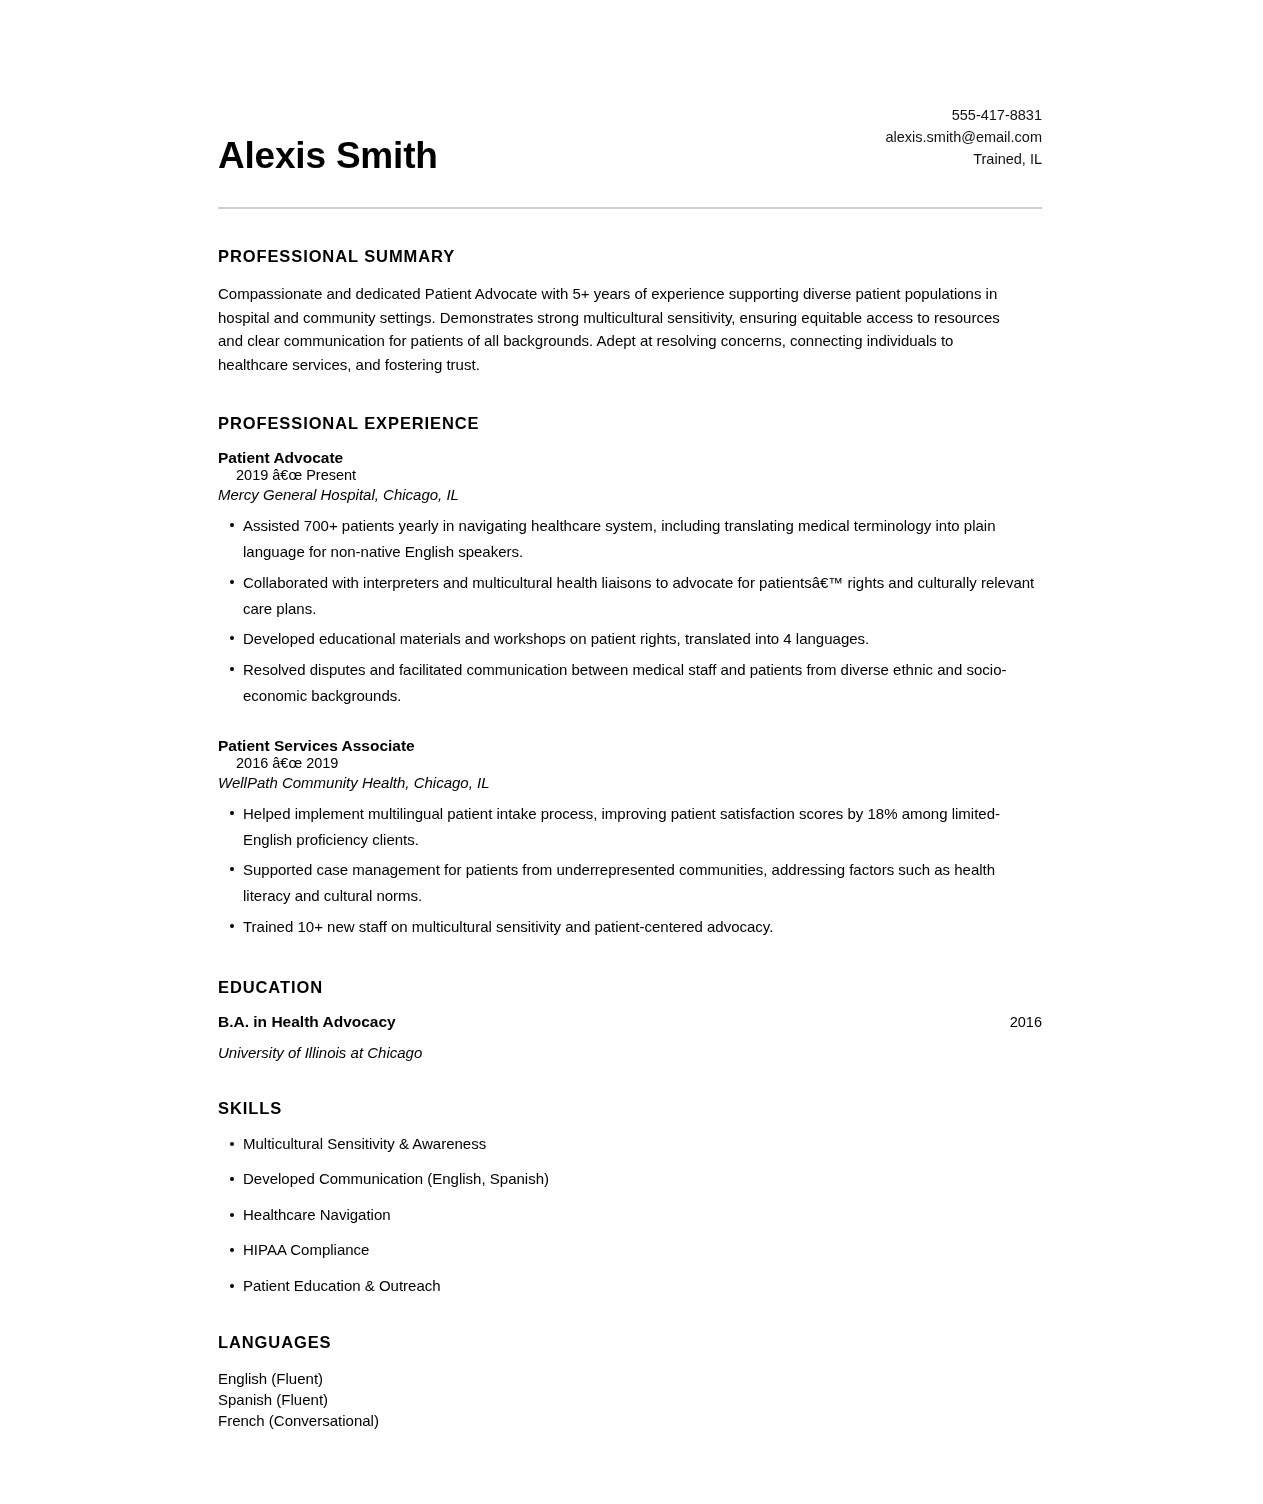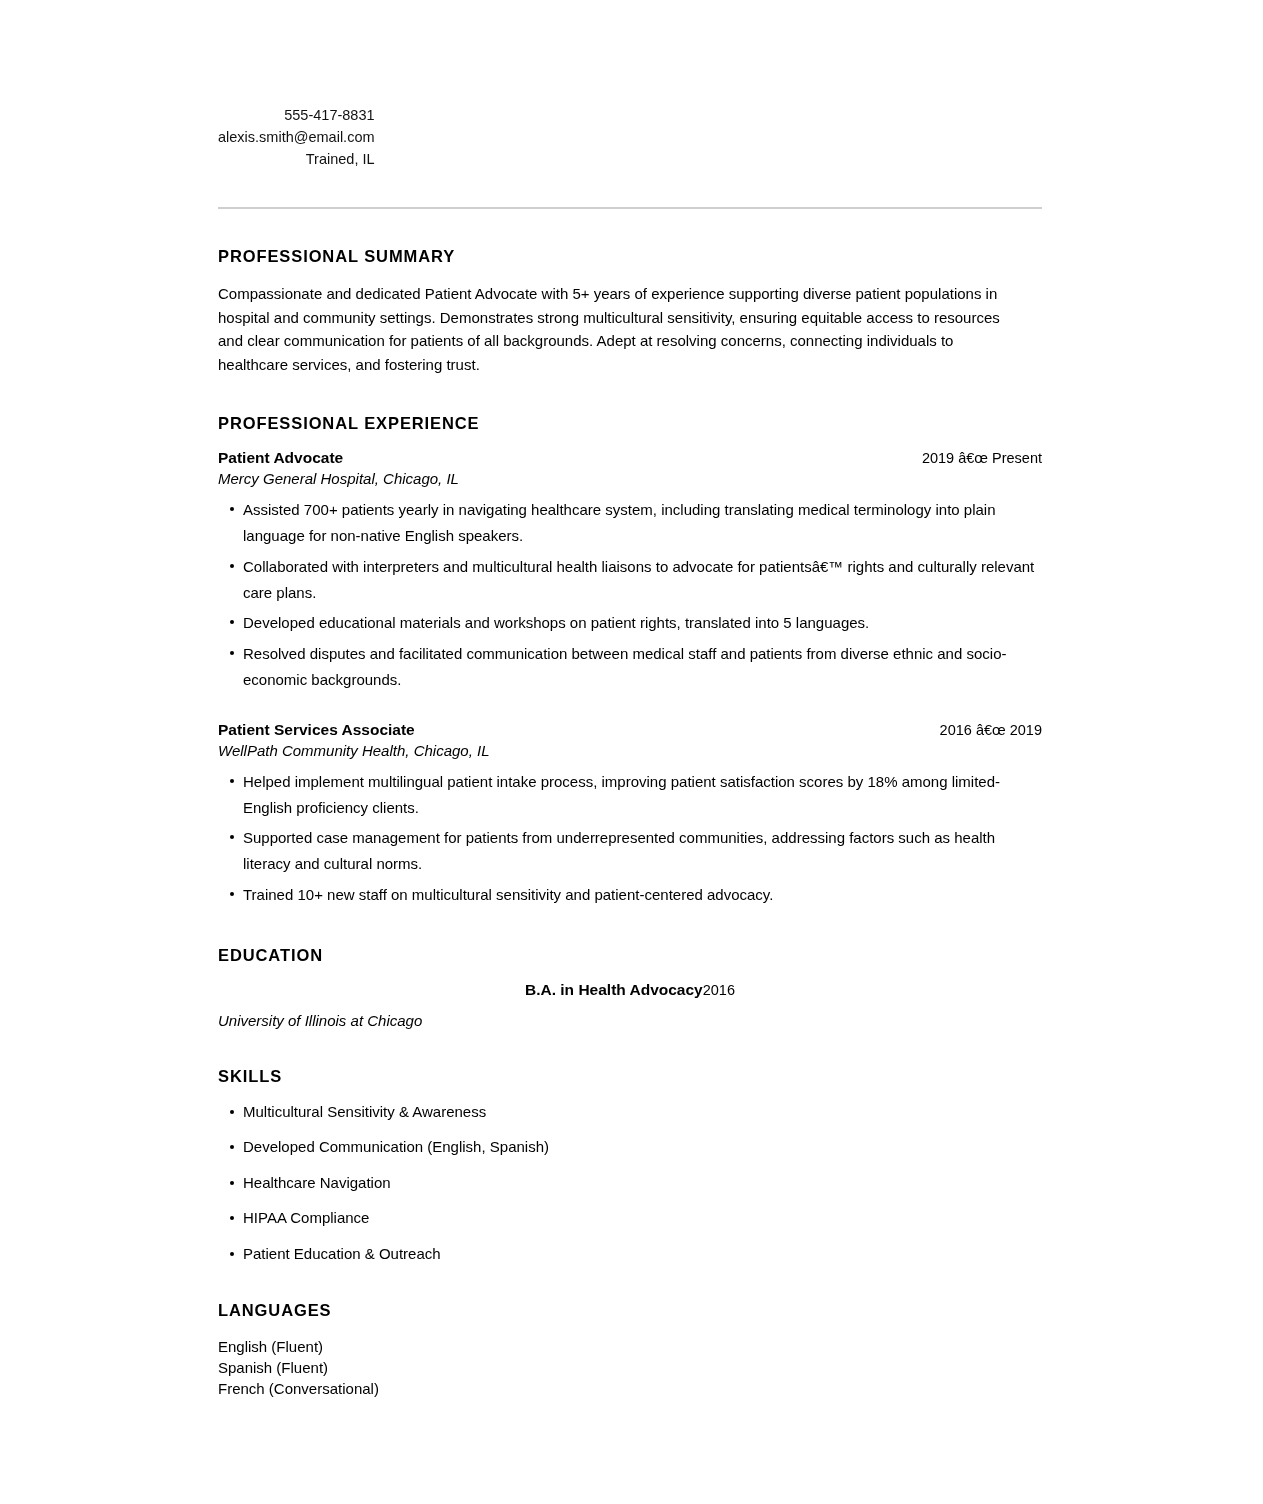--- a/index.html
+++ b/index.html
@@ -76,20 +76,21 @@
     text-align: left;
   }
 
   
   .entry { margin-top: 2px; }
   .entry + .entry { margin-top: 28px; }
   .entry-head {
     display: flex;
     justify-content: space-between;
     align-items: baseline;
+    flex-direction: column;
   }
   .entry-title {
     font-size: 15.5px;
     font-weight: bold;
   }
   .entry-date {
     font-size: 14.5px;
     white-space: nowrap;
     padding-left: 18px;
   }
@@ -119,21 +120,21 @@
     top: 10px;
     width: 4px;
     height: 4px;
     border-radius: 50%;
     background: #000000;
   }
 
   
   .edu-head {
     display: flex;
-    justify-content: center;
+    justify-content: space-between;
     align-items: baseline;
   }
   .edu-degree {
     font-size: 15.5px;
     font-weight: bold;
   }
   .edu-year {
     font-size: 14.5px;
     white-space: nowrap;
   }
@@ -178,20 +179,21 @@
   .langs .lang { margin-right: 28px; white-space: nowrap; }
   .langs .lang:last-child { margin-right: 0; }
 </style>
 </head>
 <body>
 
 <div class="page">
   <div class="sheet">
 
     <div class="header">
+      <div class="name">Alexis Smith</div>
       <div class="contact">
         <div>555-417-8831</div>
         <div>alexis.smith@email.com</div>
         <div>Trained, IL</div>
       </div>
     </div>
     <div class="rule"></div>
 
     <div class="section">
       <div class="section-title">PROFESSIONAL SUMMARY</div>
@@ -203,21 +205,21 @@
 
       <div class="entry">
         <div class="entry-head">
           <div class="entry-title">Patient Advocate</div>
           <div class="entry-date">2019 â€œ Present</div>
         </div>
         <div class="entry-org">Mercy General Hospital, Chicago, IL</div>
         <ul class="bullets">
           <li>Assisted 700+ patients yearly in navigating healthcare system, including translating medical terminology into plain language for non-native English speakers.</li>
           <li>Collaborated with interpreters and multicultural health liaisons to advocate for patientsâ€™ rights and culturally relevant care plans.</li>
-          <li>Developed educational materials and workshops on patient rights, translated into 5 languages.</li>
+          <li>Developed educational materials and workshops on patient rights, translated into 4 languages.</li>
           <li>Resolved disputes and facilitated communication between medical staff and patients from diverse ethnic and socio-economic backgrounds.</li>
         </ul>
       </div>
 
       <div class="entry">
         <div class="entry-head">
           <div class="entry-title">Patient Services Associate</div>
           <div class="entry-date">2016 â€œ 2019</div>
         </div>
         <div class="entry-org">WellPath Community Health, Chicago, IL</div>

